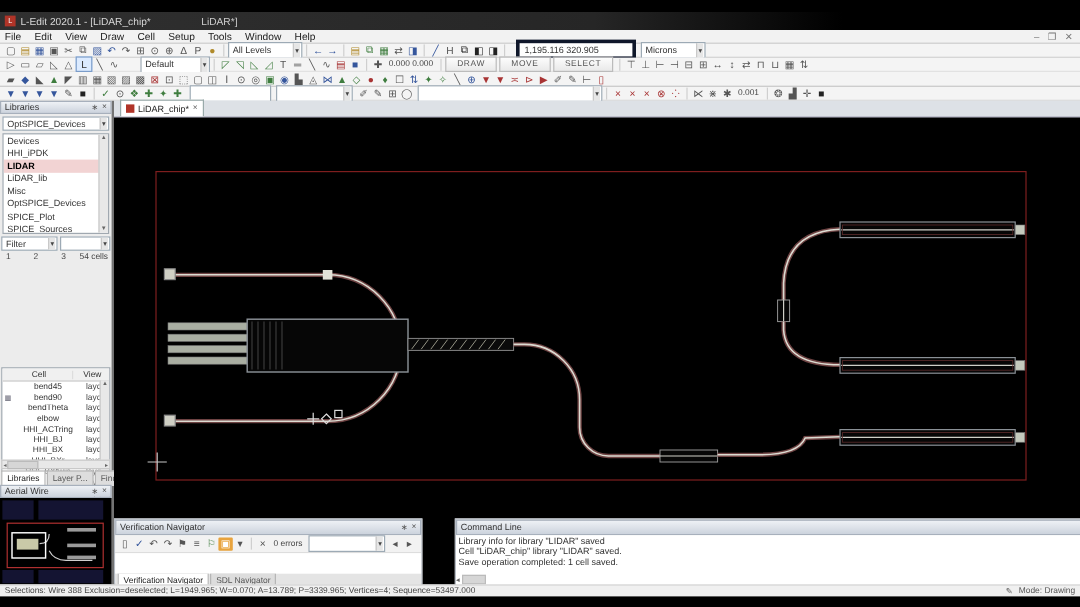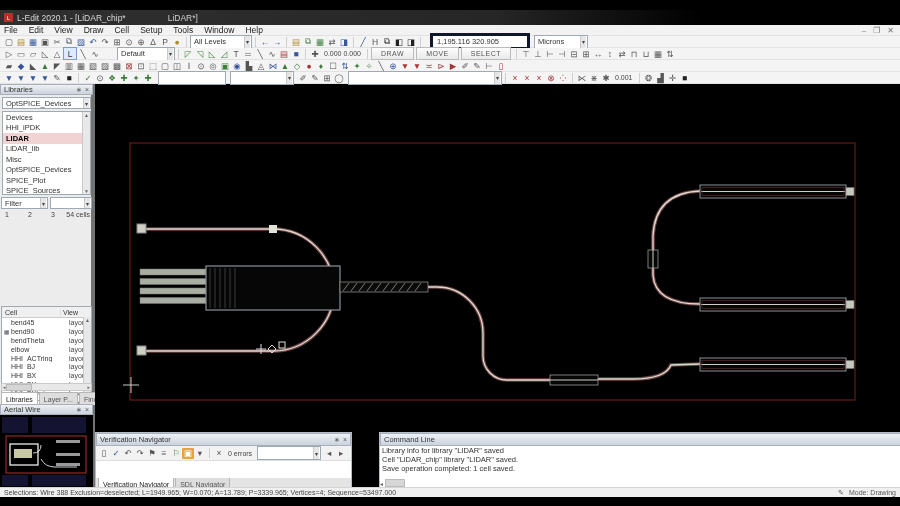--- a/index.html
+++ b/index.html
@@ -27,25 +27,25 @@
   .sep{width:1px;height:10px;background:#cfcfcf;margin:0 3px;flex:0 0 auto;}
   .combo{height:12px;background:#fff;border:1px solid #9daab5;font-size:7.5px;color:#333;
          display:flex;align-items:center;justify-content:space-between;padding:0 1px 0 3px;flex:0 0 auto;}
   .combo .arr{font-size:6px;color:#444;background:#e6e6e6;border-left:1px solid #c9c9c9;padding:0 1px;height:100%;display:flex;align-items:center;}
   .coordbox{height:11px;background:#fff;border:3px solid #0f172a;font-size:7.5px;color:#333;
             display:flex;align-items:center;padding:0 4px;flex:0 0 auto;}
   .mbtn{height:11px;border:1px solid #bbb;background:linear-gradient(#fdfdfd,#e9e9e9);
         font-size:7px;color:#555;display:flex;align-items:center;padding:0 9px;margin-right:2px;flex:0 0 auto;letter-spacing:.5px;}
   .tinytxt{font-size:7px;color:#444;margin:0 3px;}
   
-  #sidebar{top:84px;left:0;width:95px;height:403px;background:#ececec;border-right:4px solid #737373;}
+  #sidebar{top:84px;left:0;width:95px;height:403px;background:#ececec;border-right:2px solid #737373;}
   .phdr{height:11px;background:linear-gradient(#eef1f5,#ccd3dd);border:1px solid #a7b0bc;
         font-size:7.5px;color:#333;display:flex;align-items:center;justify-content:space-between;padding:0 3px;}
   .phdr .hicons{display:flex;gap:3px;color:#555;font-size:7px;}
-  .listbox{background:#fff;border:1px solid #a0a8b0;overflow:hidden;position:relative;}
+  .listbox{background:#fff;border:1px solid #a0a8b0;overflow:hidden;position:relative;text-align:center;}
   .libitem{height:10.5px;font-size:7.5px;color:#333;display:flex;align-items:center;padding-left:3px;}
   .libitem.selected{background:#f2d3d3;font-weight:bold;color:#000;}
   .vscroll{position:absolute;right:0;top:0;bottom:0;width:7px;background:#e8e8e8;border-left:1px solid #c9c9c9;
            display:flex;flex-direction:column;justify-content:space-between;align-items:center;font-size:5px;color:#666;}
   .crow{height:8.9px;display:flex;align-items:center;font-size:7px;color:#333;overflow:hidden;}
   .cic{width:9px;display:inline-flex;justify-content:center;color:#556;font-size:6px;}
   .cname{flex:1;overflow:hidden;white-space:nowrap;}
   .cview{width:22px;color:#444;}
   .sbtab{height:12px;display:flex;align-items:center;padding:0 4px;font-size:7px;color:#555;
          border:1px solid #b6b6b6;border-bottom:none;background:#ddd;margin-right:1px;white-space:nowrap;overflow:hidden;}
@@ -536,20 +536,27 @@
         <path d="M 33 38 q 8 0 8 -8" stroke="#cfcfcf" stroke-width="1" fill="none"></path>
         <path d="M 41 44 q 4 8 14 8 l 22 0" stroke="#cfcfcf" stroke-width="1" fill="none"></path>
         <rect x="56" y="25" width="24" height="3" fill="#9a9a9a"></rect>
         <rect x="56" y="38" width="24" height="3" fill="#9a9a9a"></rect>
         <rect x="56" y="48" width="24" height="3" fill="#9a9a9a"></rect>
         <rect x="10" y="29" width="28" height="21" fill="none" stroke="#ffffff" stroke-width="1.2"></rect>
       </svg>
     </div>
   </div>
 
+  <div class="abs" id="docbar">
+    <div id="doctab">
+      <span class="dicon"></span>
+      <span>LiDAR_chip*</span>
+      <span class="dclose">×</span>
+    </div>
+  </div>
 
   <div class="abs" id="canvas">
     <svg width="805" height="334" viewBox="0 0 805 334">
 
       <rect x="35" y="45" width="725" height="257" fill="none" stroke="#7e1e1e" stroke-width="1"></rect>
 
       <g>
         <path class="wgo" d="M 51 131 L 178 131 A 61 61 0 0 1 239 192 A 61 61 0 0 1 178 253 L 51 253"></path>
         <path class="wgi" d="M 51 131 L 178 131 A 61 61 0 0 1 239 192 A 61 61 0 0 1 178 253 L 51 253"></path>
       </g>

